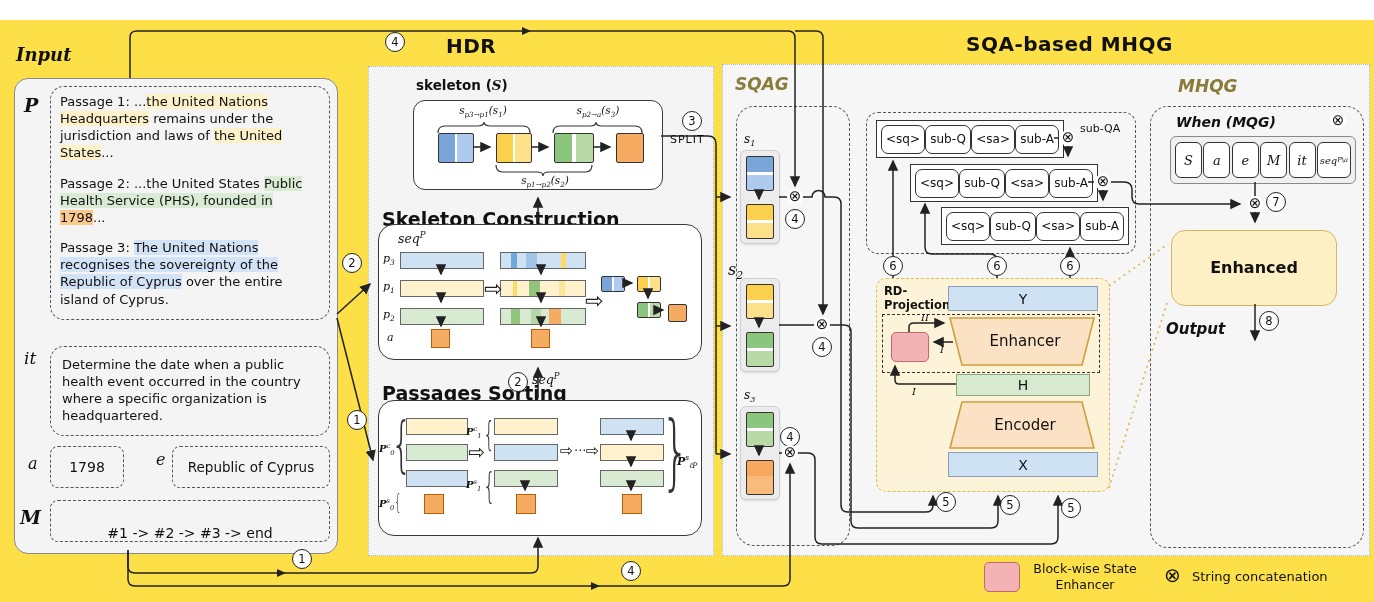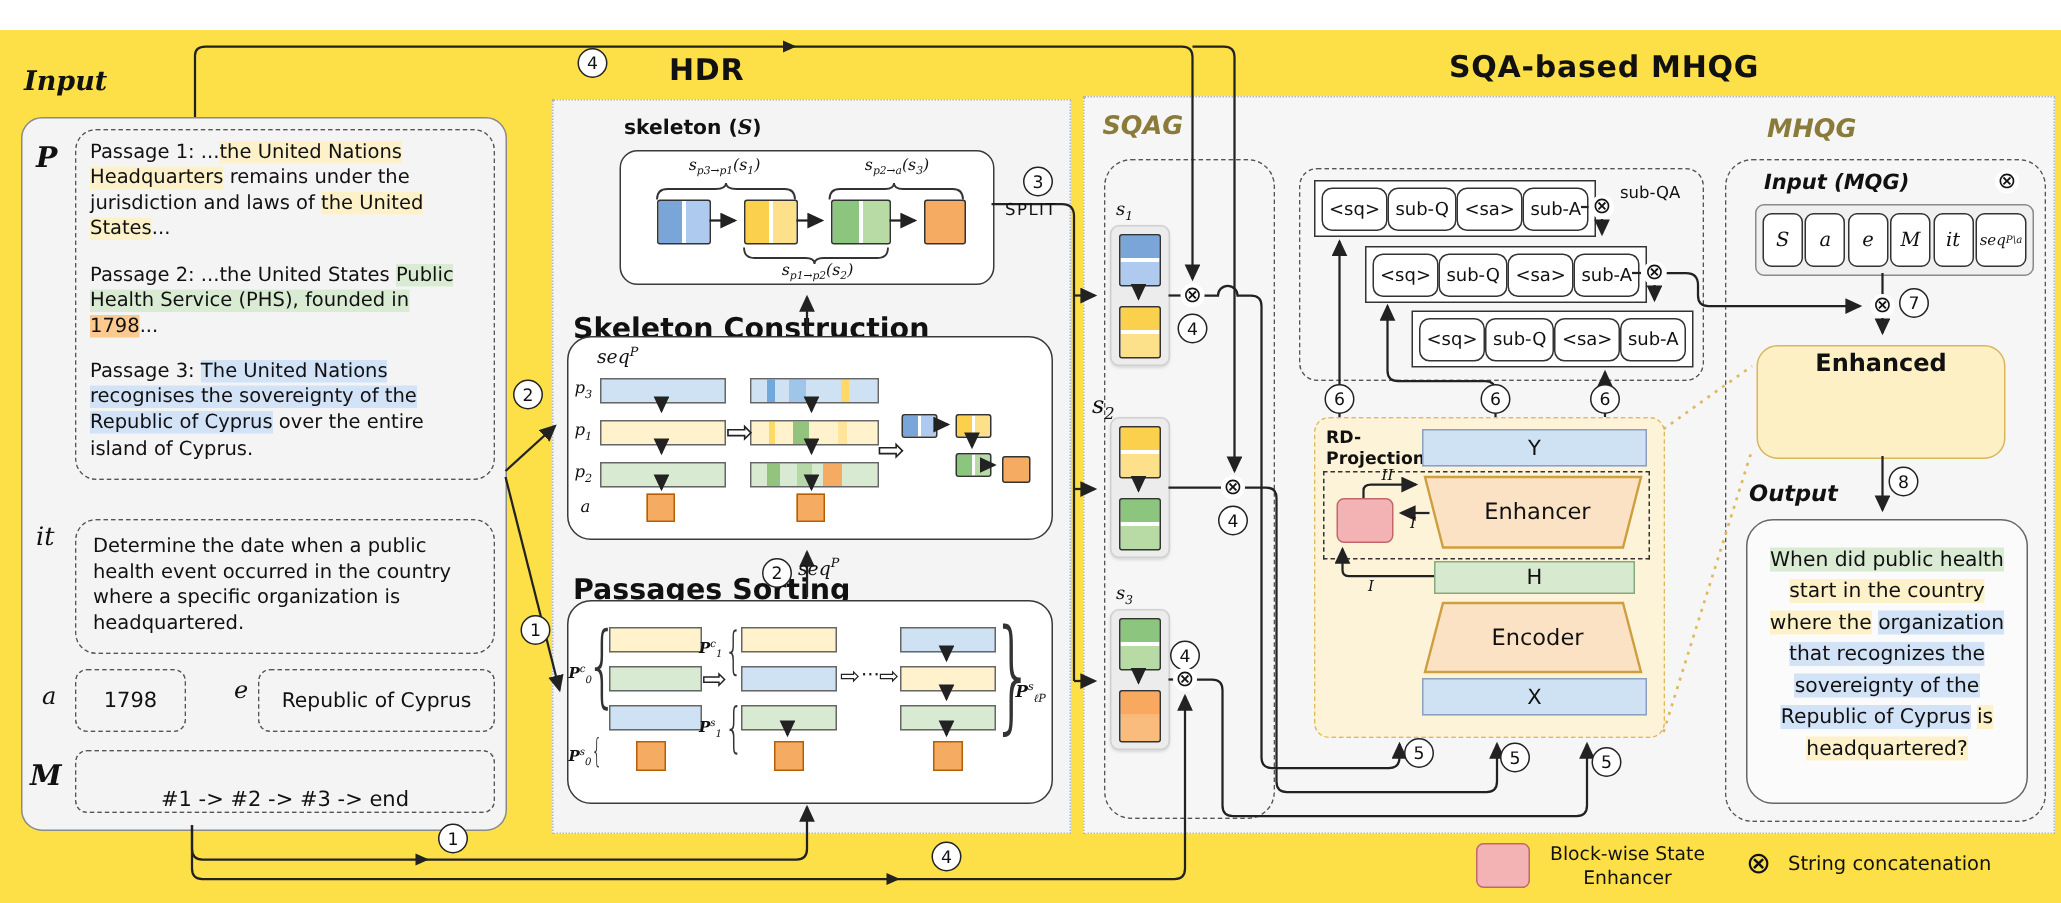--- a/index.html
+++ b/index.html
@@ -54,21 +54,21 @@
         justify-content:center;font-size:12px;padding:0 4px;white-space:nowrap;}
   .smath{position:absolute;font-family:"DejaVu Serif","Liberation Serif",serif;font-style:italic;}
   .blab{position:absolute;font-family:"DejaVu Serif","Liberation Serif",serif;font-style:italic;
         font-size:10.5px;text-align:center;z-index:6;}
   svg.overlay{position:absolute;left:0;top:0;z-index:4;}
   .rd{position:absolute;background:#fdf3d8;border:1.7px dashed #dfb95e;border-radius:10px;}
   .iobar{position:absolute;border:1.2px solid #8aa0bd;display:flex;align-items:center;justify-content:center;
          font-size:14px;z-index:3;}
   .pink{position:absolute;background:#f3b2b4;border:1.6px solid #c2686c;border-radius:5px;z-index:3;}
   .etbox{position:absolute;background:#fdf0c5;border:1.6px solid #d9b65c;border-radius:14px;text-align:center;
-         font-weight:bold;font-size:16px;line-height:1.4;display:flex;flex-direction:row;justify-content:center;}
+         font-weight:bold;font-size:16px;line-height:1.4;display:flex;flex-direction:column;justify-content:center;}
   .outbox{position:absolute;background:#fbfbfb;border:1.5px solid #666;border-radius:18px;
           font-size:13.5px;line-height:1.55;text-align:center;padding:16px 8px;box-sizing:border-box;}
   .l2lab{position:absolute;z-index:6;}
 </style>
 </head>
 <body>
 
 <div id="canvas">
 
   <div class="abs math" style="left:16px;top:24px;font-size:18px;font-weight:bold;"><span style="font-family:inherit">Input</span></div>
@@ -199,38 +199,37 @@
   <div class="abs" style="left:882px;top:294px;width:216px;height:57px;border:1.5px dashed #333;z-index:2;"></div>
   <div class="pink" style="left:891px;top:312px;width:36px;height:28px;"></div>
   <div class="iobar" style="left:956px;top:354px;width:132px;height:20px;background:#d7e9cf;border-color:#8aa87c;">
       <span>H</span>
     </div>
   <div class="iobar c-blue" style="left:948px;top:432px;width:148px;height:23px;">
       <span>X</span>
     </div>
 
   <div class="dashbox" style="left:1150px;top:86px;width:212px;height:440px;border-radius:18px;"></div>
-  <div class="abs" style="left:1176px;top:94px;font-size:14px;font-weight:bold;font-style:italic;">Input (MQG)</div>
+  <div class="abs" style="left:1176px;top:94px;font-size:14px;font-weight:bold;font-style:italic;">When (MQG)</div>
   <div class="tokrow" style="left:1170px;top:116px;width:176px;height:46px;">
     <span class="tok" style="width:25px;">S</span>
     <span class="tok" style="width:25px;">a</span>
     <span class="tok" style="width:25px;">e</span>
     <span class="tok" style="width:25px;">M</span>
     <span class="tok" style="width:25px;">it</span>
     <span class="tok" style="width:32px;font-size:10px;">
         <span>seq</span>
         <sup>P</sup>
         <sub>\a</sub>
       </span>
   </div>
   <div class="etbox" style="left:1171px;top:210px;width:164px;height:74px;">
     <span>Enhanced</span>
   </div>
   <div class="abs" style="left:1166px;top:300px;font-size:15px;font-weight:bold;font-style:italic;">Output</div>
-  <div class="outbox" style="left:1164px;top:326px;width:188px;height:190px;"><span class="hl-g">When did public health</span><span> </span><span class="hl-y">start in the country where the</span><span> </span><span class="hl-b">organization that recognizes the sovereignty of the Republic of Cyprus</span><span> </span><span class="hl-y">is headquartered?</span></div>
 
   <div class="pink" style="left:984px;top:542px;width:34px;height:28px;"></div>
   <div class="abs" style="left:1024px;top:541px;width:122px;text-align:center;font-size:12.5px;line-height:1.25;">Block-wise State Enhancer</div>
   <span class="abs" style="left:1164px;top:545px;font-size:20px;line-height:1;">⊗</span>
   <div class="abs" style="left:1192px;top:549px;font-size:13px;">String concatenation</div>
 
   <svg class="overlay" width="1374" height="602" viewBox="0 0 1374 602">
     <defs>
       <marker id="ah" markerWidth="9" markerHeight="8" refX="6.5" refY="3.5" orient="auto">
         <path d="M0,0 L7.5,3.5 L0,7 z" fill="#222"></path>

